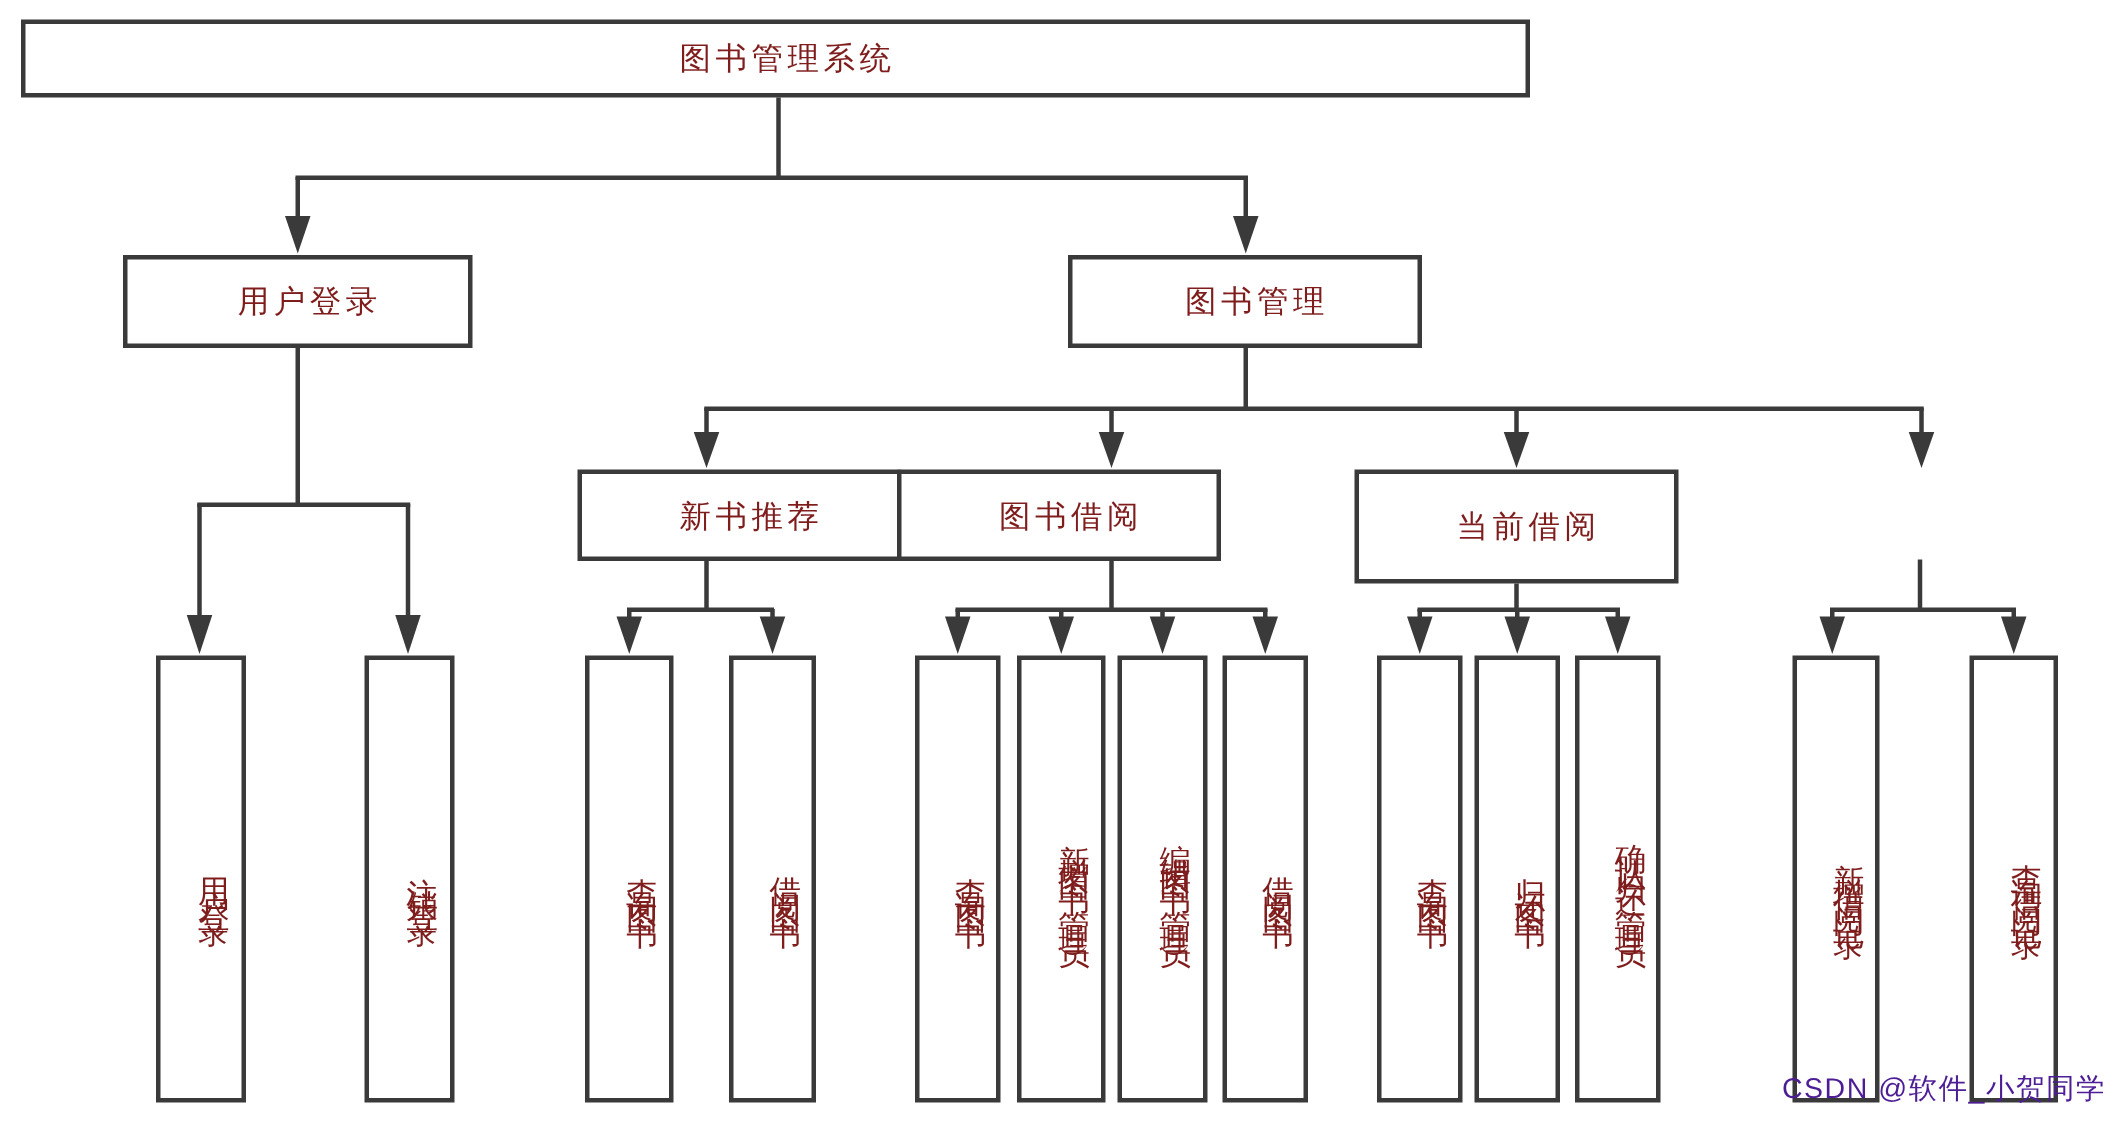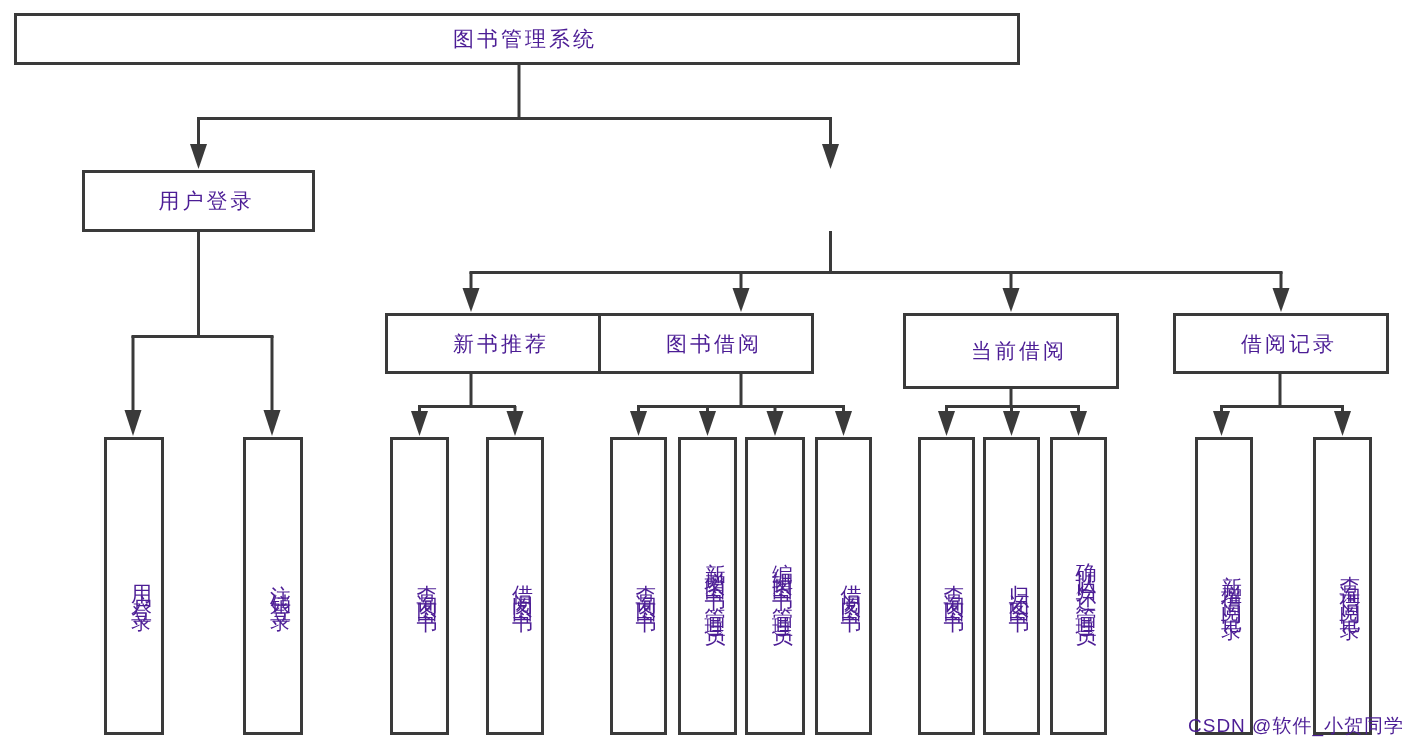--- a/index.html
+++ b/index.html
@@ -23,21 +23,21 @@
   }
   svg.connectors polygon {
     fill: #3a3a3a;
     stroke: none;
   }
   .node {
     position: absolute;
     box-sizing: border-box;
     background: #ffffff;
     border: 3px solid #3a3a3a;
-    color: #4c1d95;
+    color: #7f1d1d;
     display: flex;
     align-items: center;
     justify-content: center;
     text-align: center;
     padding-left: 16px;
   }
   .node.h {
     font-size: 21px;
     letter-spacing: 3px;
   }
@@ -136,33 +136,33 @@
     </g>
   </svg>
 
   <div class="node h" style="left:14px; top:13px; width:1006px; height:52px;">
     <span>图书管理系统</span>
   </div>
 
   <div class="node h" style="left:82px; top:170px; width:233px; height:62px;">
     <span>用户登录</span>
   </div>
+  <div class="node h" style="left:712px; top:170px; width:236px; height:62px;">
+    <span>图书管理</span>
+  </div>
 
   <div class="node h" style="left:385px; top:313px; width:216px; height:61px;">
     <span>新书推荐</span>
   </div>
   <div class="node h" style="left:598px; top:313px; width:216px; height:61px;">
     <span>图书借阅</span>
   </div>
   <div class="node h" style="left:903px; top:313px; width:216px; height:76px;">
     <span>当前借阅</span>
   </div>
-  <div class="node h" style="left:1173px; top:313px; width:216px; height:61px;">
-    <span>借阅记录</span>
-  </div>
 
   <div class="node v" style="left:104px; top:437px; width:60px; height:298px;">
     <span>用户登录</span>
   </div>
   <div class="node v" style="left:243px; top:437px; width:60px; height:298px;">
     <span>注销登录</span>
   </div>
 
   <div class="node v" style="left:390px; top:437px; width:59px; height:298px;">
     <span>查询图书</span>

